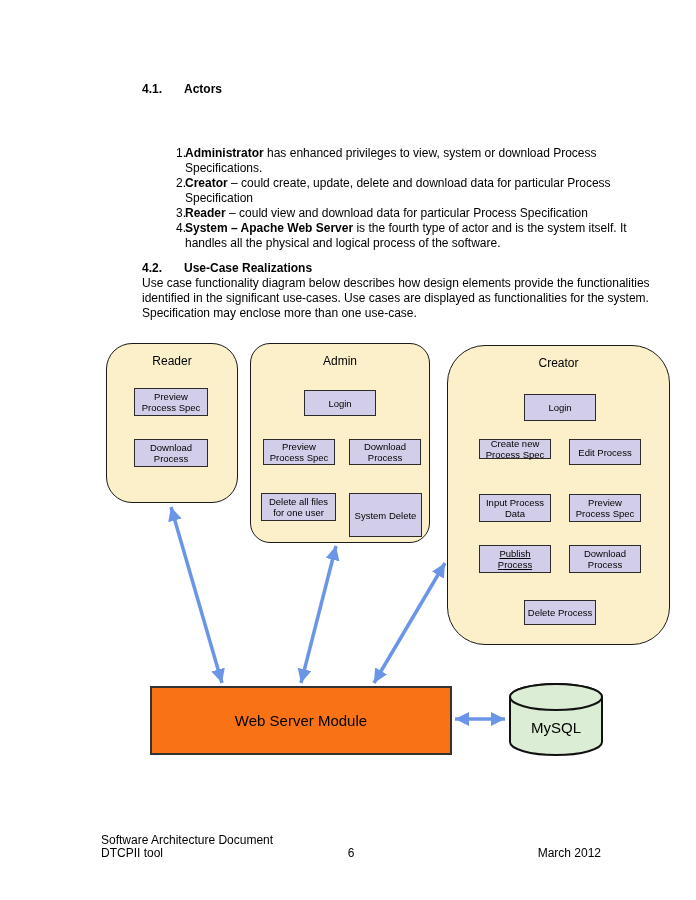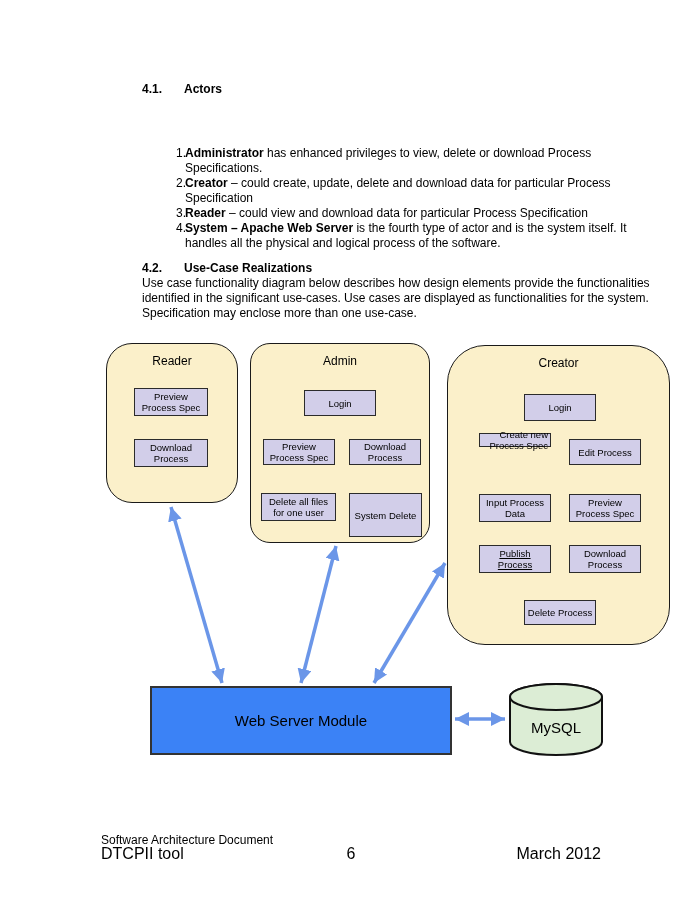--- a/index.html
+++ b/index.html
@@ -23,55 +23,55 @@
     position:absolute; background:#fbf0ca; border:1.6px solid #1a1a1a;
   }
   .actor-title { text-align:center; padding-top:10px; font-size:12px; line-height:15px; }
   .ucase {
     position:absolute; background:#d2cee9; border:1.5px solid #2b2b2b;
     display:flex; align-items:center; justify-content:center; text-align:center;
     font-size:9.5px; line-height:11px; padding:1px 2px;
   }
   .server {
     position:absolute; left:110px; top:686px; width:302px; height:69px;
-    background:#3b82f6; border:2px solid #333333;
+    background:#f97316; border:2px solid #333333;
     display:flex; align-items:center; justify-content:center;
     font-size:15px;
   }
   .db-label {
     position:absolute; left:468px; top:720px; width:96px;
     text-align:center; font-size:15px; line-height:15px;
   }
   .arrows { position:absolute; left:0; top:0; pointer-events:none; }
 
   
   .footer-line1 { position:absolute; left:61px; top:834px; font-size:12px; line-height:13px; white-space:nowrap; }
   .footer-row {
     position:absolute; left:61px; top:847px; width:500px;
-    display:flex; font-size:16px; line-height:13px;
+    display:flex; font-size:12px; line-height:13px;
   }
   .footer-cell { flex:1; }
   .footer-center { text-align:center; }
   .footer-right { text-align:right; }
 </style>
 </head>
 <body>
 
 <div class="page">
 
   <div class="txt bold abs" style="left:102px; top:82px;">
     <span class="hnum">4.1.</span><span>Actors</span>
   </div>
 
 
   <div class="txt abs" style="left:136px; top:146px;">
     <div class="li">
       <span class="li-num">1.</span>
       <div class="li-body">
-        <b>Administrator</b><span> has enhanced privileges to view, delete or download Process</span>
+        <b>Administrator</b><span> has enhanced privileges to view, system or download Process</span>
         <div>Specifications.</div>
       </div>
     </div>
     <div class="li">
       <span class="li-num">2.</span>
       <div class="li-body">
         <b>Creator</b><span> – could create, update, delete and download data for particular Process</span>
         <div>Specification</div>
       </div>
     </div>
@@ -123,21 +123,21 @@
     <div class="ucase" style="left:53px; top:46px; width:72px; height:26px;">Login</div>
     <div class="ucase" style="left:12px; top:95px; width:72px; height:26px;">Preview Process Spec</div>
     <div class="ucase" style="left:98px; top:95px; width:72px; height:26px;">Download Process</div>
     <div class="ucase" style="left:10px; top:149px; width:75px; height:28px;">Delete all files for one user</div>
     <div class="ucase" style="left:98px; top:149px; width:73px; height:44px;">System Delete</div>
   </div>
 
   <div class="actor" style="left:407px; top:345px; width:223px; height:300px; border-radius:38px;">
     <div class="actor-title">Creator</div>
     <div class="ucase" style="left:76px; top:48px; width:72px; height:27px;">Login</div>
-    <div class="ucase" style="left:31px; top:87px; width:72px; height:14px;text-align:right;">Create new Process Spec</div>
+    <div class="ucase" style="left:31px; top:93px; width:72px; height:20px;">Create new Process Spec</div>
     <div class="ucase" style="left:121px; top:93px; width:72px; height:26px;">Edit Process</div>
     <div class="ucase" style="left:31px; top:148px; width:72px; height:28px;">Input Process Data</div>
     <div class="ucase" style="left:121px; top:148px; width:72px; height:28px;">Preview Process Spec</div>
     <div class="ucase" style="left:31px; top:199px; width:72px; height:28px;text-decoration:underline;">Publish Process</div>
     <div class="ucase" style="left:121px; top:199px; width:72px; height:28px;">Download Process</div>
     <div class="ucase" style="left:76px; top:254px; width:72px; height:25px;">Delete Process</div>
   </div>
 
   <div class="server">
     <span>Web Server Module</span>

